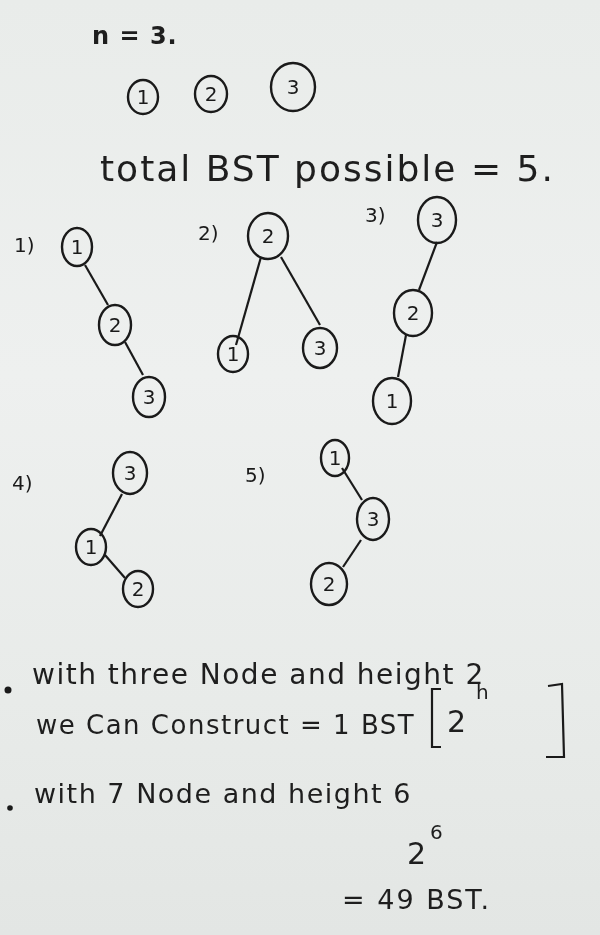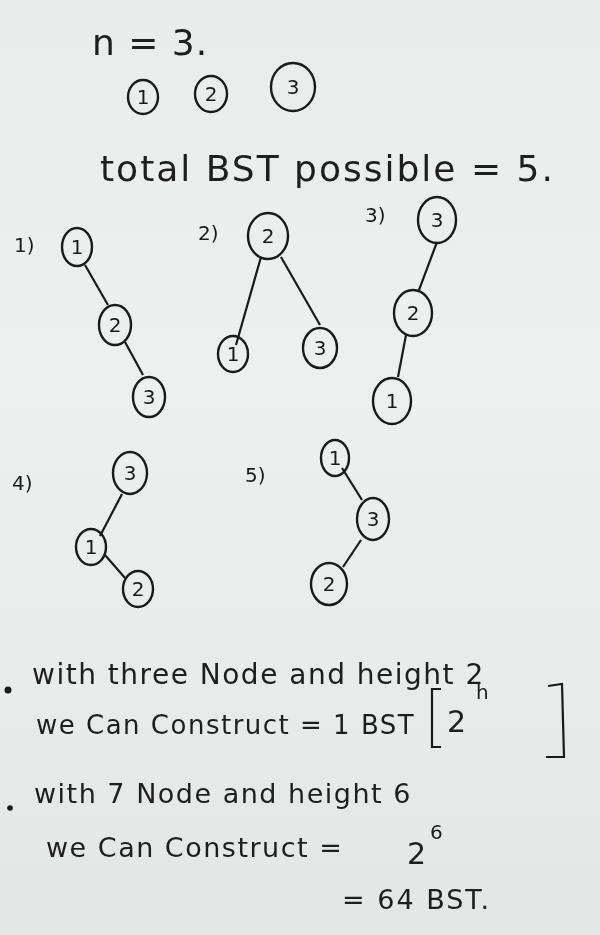--- a/index.html
+++ b/index.html
@@ -17,21 +17,21 @@
   .node text { font-family: "DejaVu Sans", sans-serif; font-size: 20px; fill: #1a1a1a; text-anchor: middle; dominant-baseline: central; }
   .edge { stroke: #1a1a1a; stroke-width: 2.2; }
   .lbl { font-family: "DejaVu Sans", sans-serif; font-size: 20px; fill: #1a1a1a; }
   .bracket { fill: none; stroke: #1a1a1a; stroke-width: 2.2; }
 </style>
 </head>
 <body>
 
 <div class="page">
 
-  <div class="hw" style="left:92px;top:22px;font-size:36px;">n = 3.</div>
+  <div class="hw" style="left:92px;top:22px;font-size:24px;font-weight:bold;">n = 3.</div>
 
   <svg width="600" height="935">
 
     <g class="node">
       <ellipse cx="143" cy="97" rx="15" ry="17"></ellipse>
         <text x="143" y="97">1</text>
     </g>
     <g class="node">
       <ellipse cx="211" cy="94" rx="16" ry="18"></ellipse>
         <text x="211" y="94">2</text>
@@ -129,17 +129,16 @@
   </svg>
 
   <div class="hw" style="left:100px;top:148px;font-size:36px;letter-spacing:2px;">total BST possible = 5.</div>
 
   <div class="hw" style="left:32px;top:658px;font-size:28px;letter-spacing:1.5px;">with three Node and height 2</div>
   <div class="hw" style="left:36px;top:710px;font-size:26px;letter-spacing:1.5px;">we Can Construct = 1 BST</div>
   <div class="hw" style="left:447px;top:704px;font-size:30px;">2</div>
   <div class="hw" style="left:476px;top:680px;font-size:20px;">h</div>
 
   <div class="hw" style="left:34px;top:778px;font-size:27px;letter-spacing:1.5px;">with 7 Node and height 6</div>
-  <div class="hw" style="left:46px;top:832px;font-size:27px;letter-spacing:1.5px;">we Can Construct =</div>
   <div class="hw" style="left:407px;top:836px;font-size:30px;">2</div>
   <div class="hw" style="left:430px;top:820px;font-size:20px;">6</div>
-  <div class="hw" style="left:342px;top:884px;font-size:27px;letter-spacing:2px;">= 64 BST.</div>
+  <div class="hw" style="left:342px;top:884px;font-size:27px;letter-spacing:2px;">= 49 BST.</div>
 </div>
 
 </body></html>

